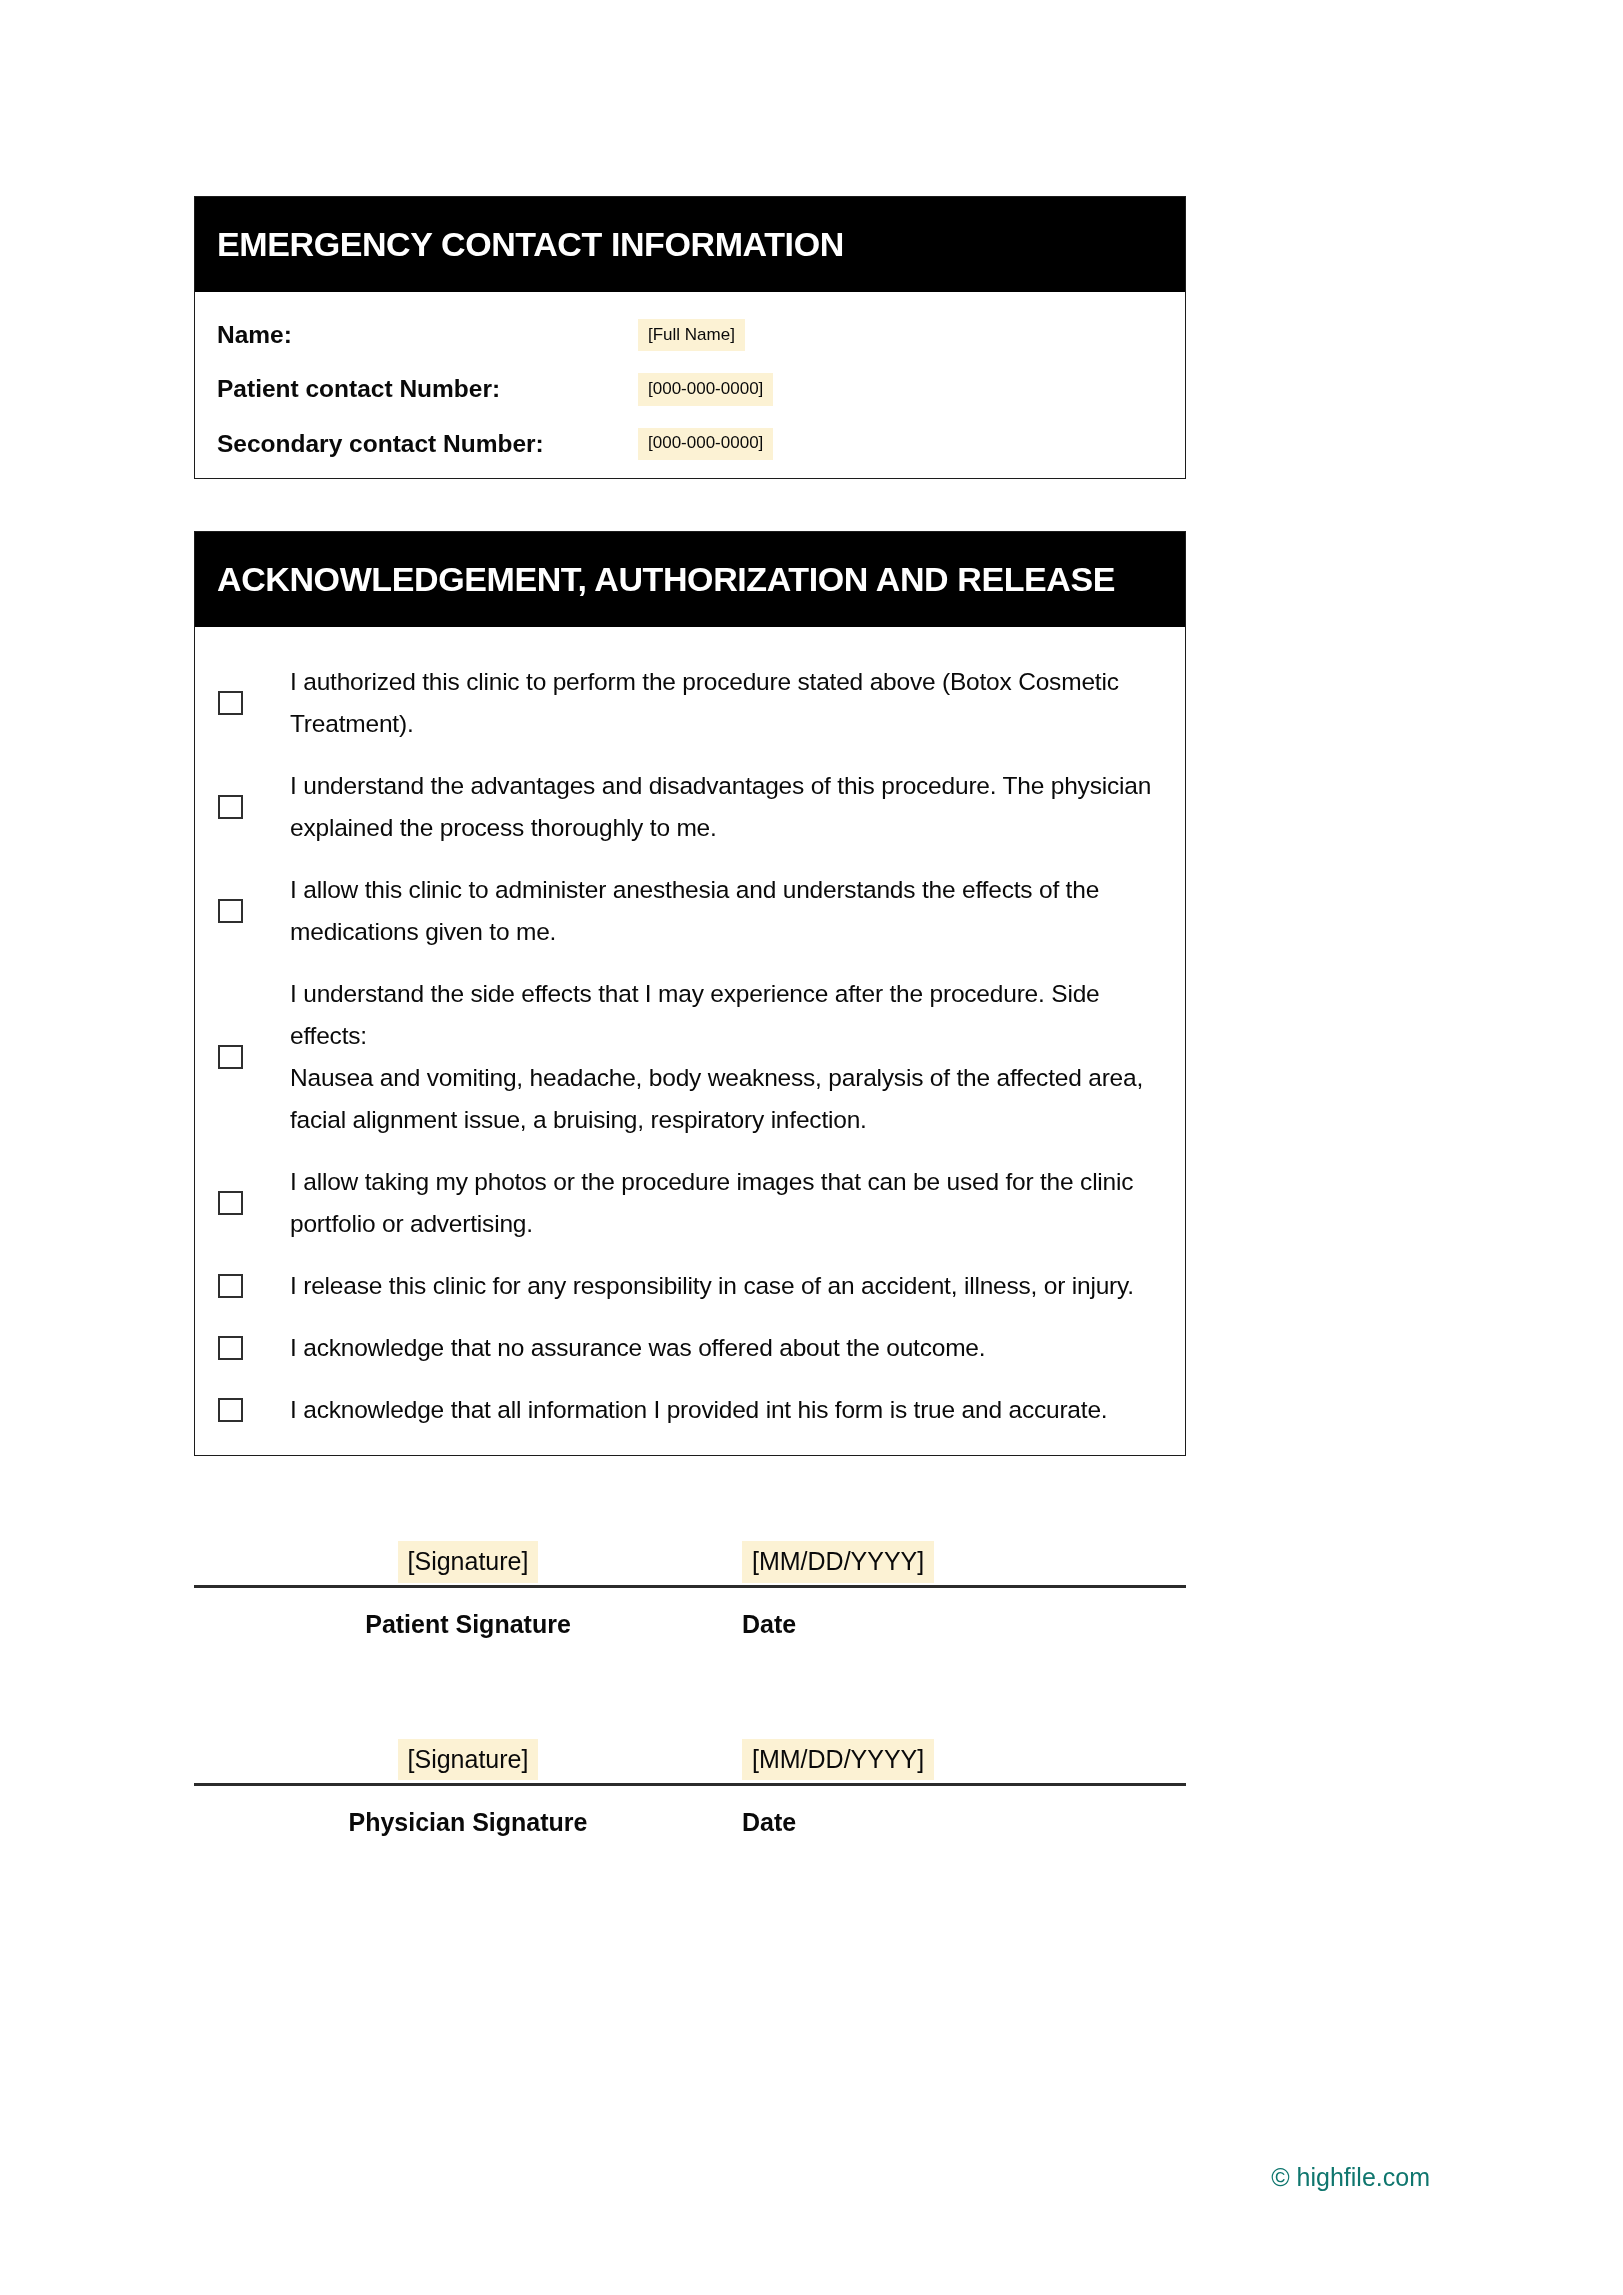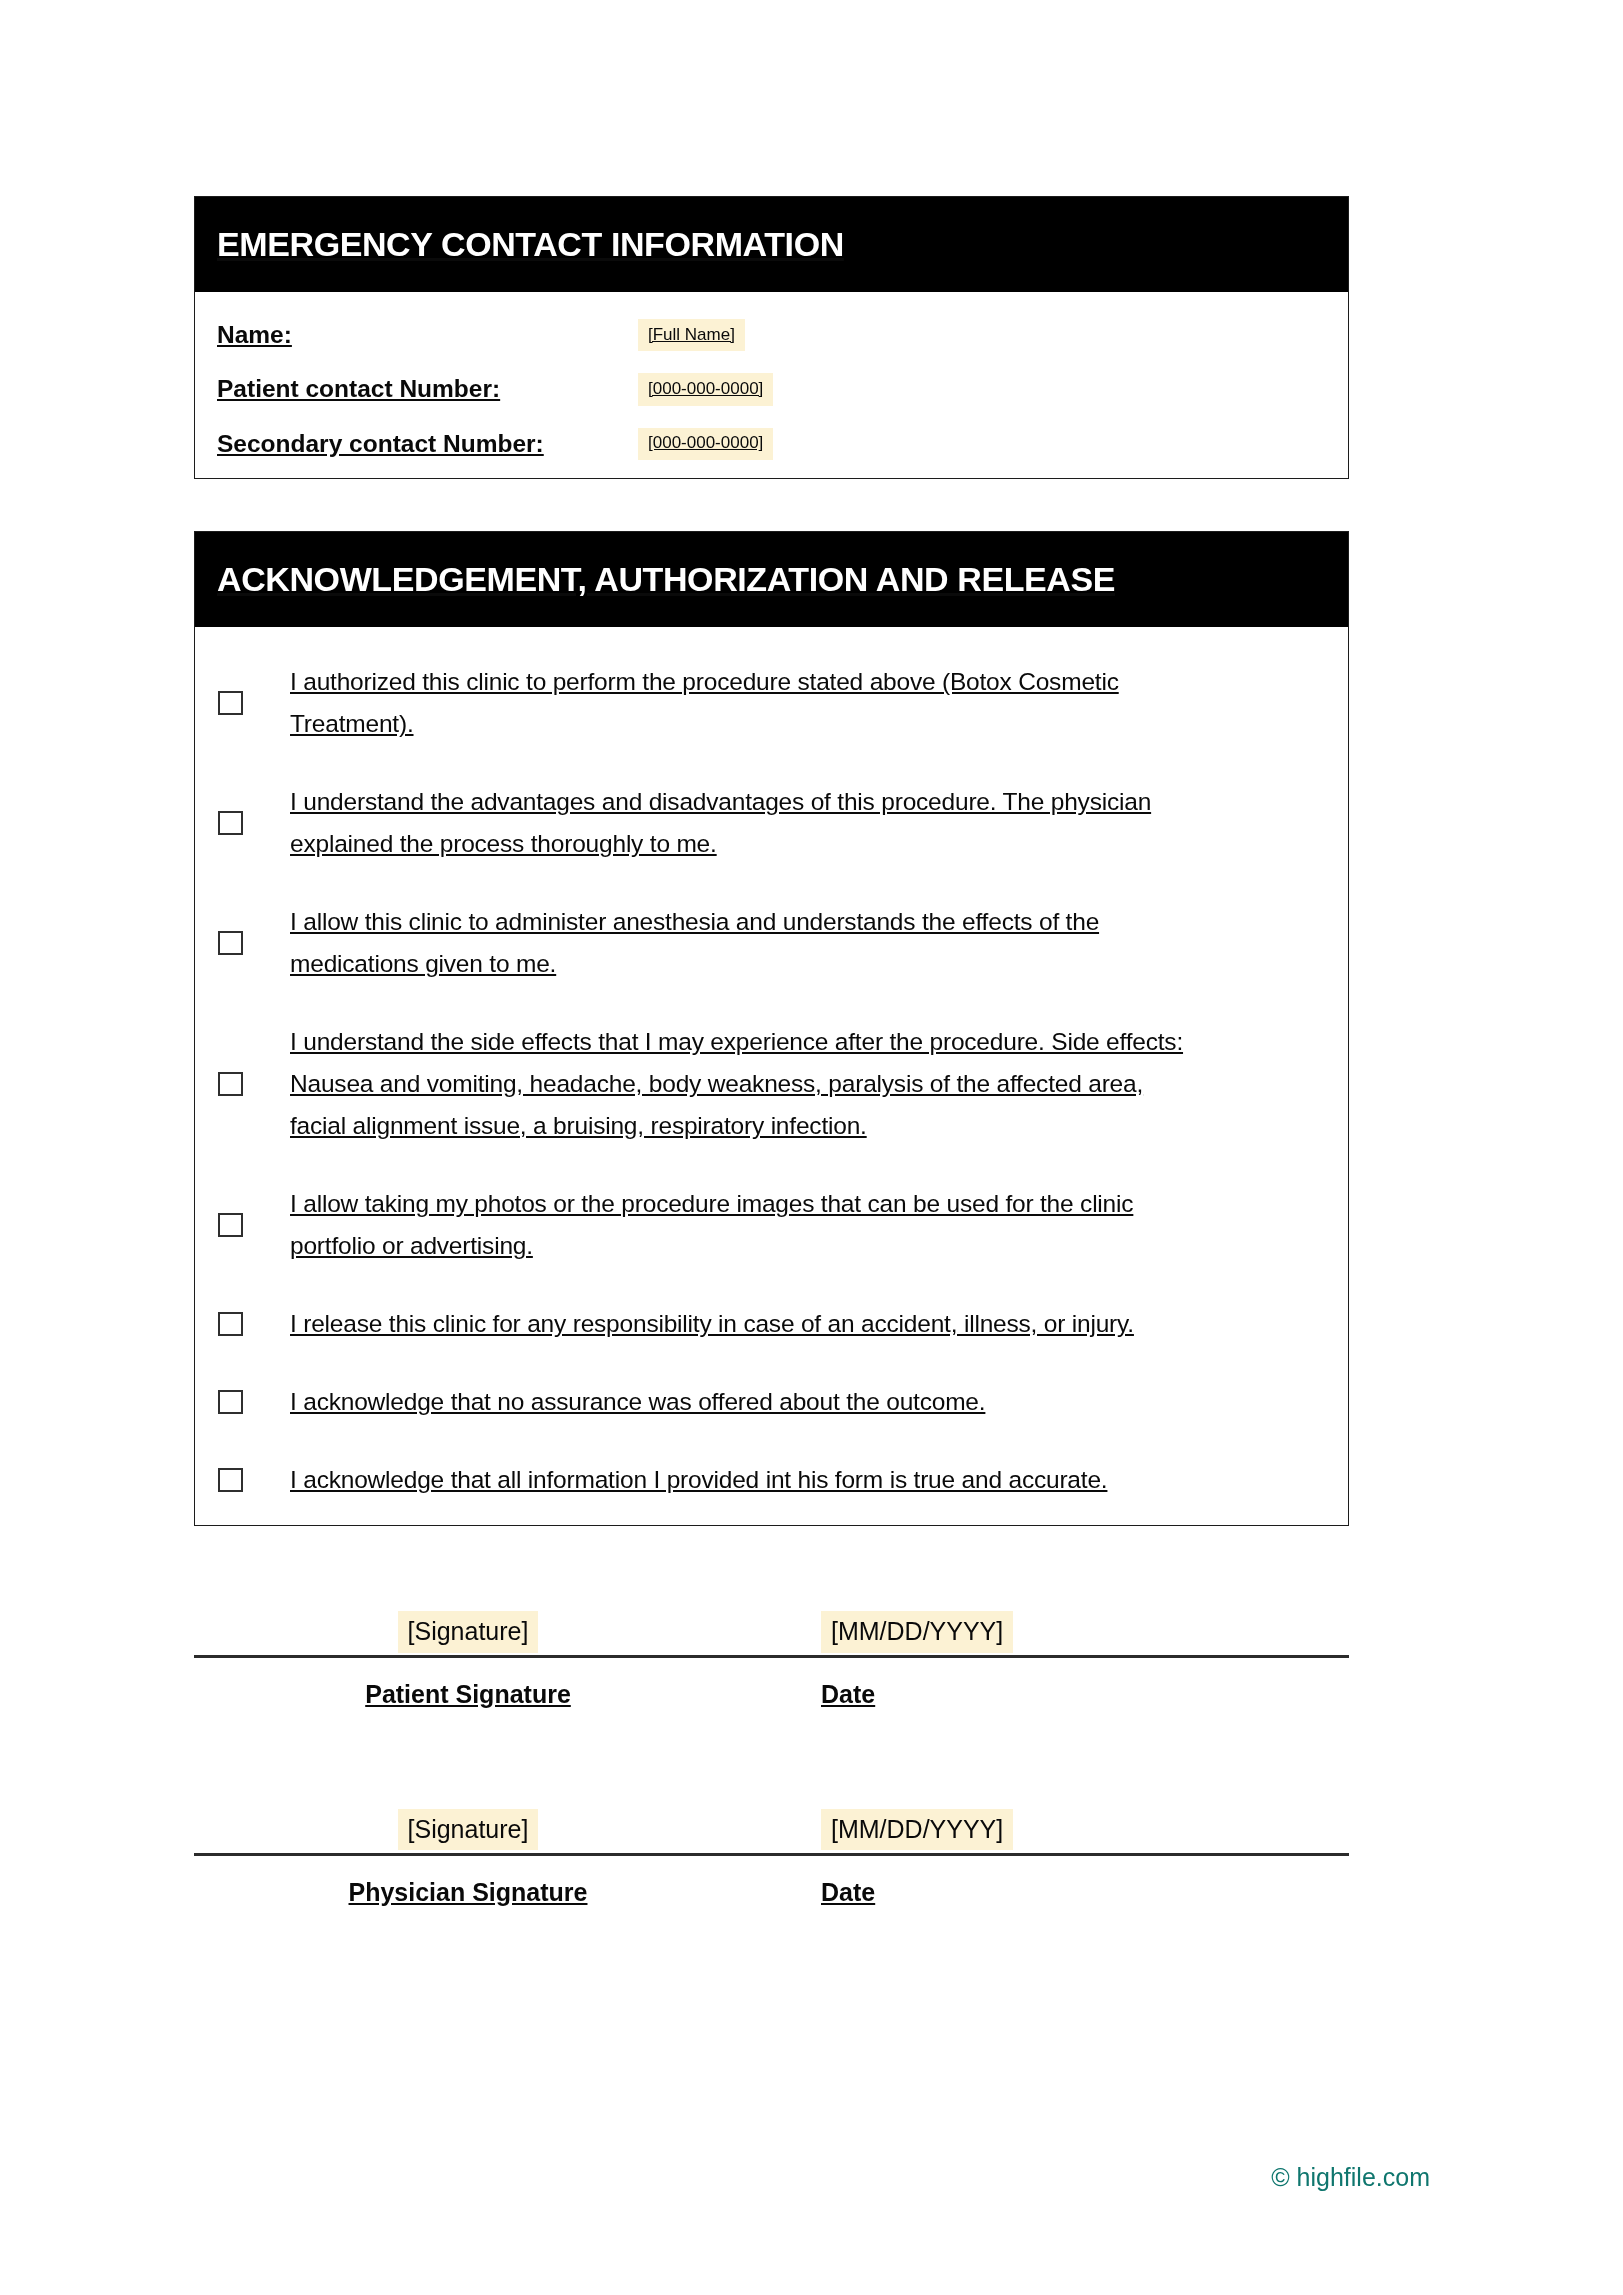--- a/index.html
+++ b/index.html
@@ -6,22 +6,21 @@
   html, body { background: #ffffff; }
   body {
     width: 1623px; height: 2295px;
     position: relative;
     font-family: "Liberation Sans", "DejaVu Sans", sans-serif;
     color: #0a0a0a;
   }
   .content {
     position: absolute;
     left: 194px; top: 196px;
-    width: 1155px;
-    text-decoration: underline;
+    width: 992px;
   }
   
   .section { border: 1.7px solid #1c1c1c; background: #ffffff; }
   .section-header {
     background: #000000;
     color: #ffffff;
     height: 95px;
     display: flex;
     align-items: center;
     padding-left: 22px;
@@ -37,21 +36,21 @@
   .hl {
     background: #FCF2D4;
     font-size: 17px;
     padding: 6.8px 10px;
     display: inline-block;
     line-height: 1.1;
   }
   
   .ack { margin-top: 52px; }
   .ack-body { padding: 17px 24px 24px 0; }
-  .ack-item { display: flex; align-items: center; margin-top: 36px; }
+  .ack-item { display: flex; align-items: center; margin-top: 20px; }
   .ack-item:first-child { margin-top: 17px; }
   .checkbox {
     width: 25px; height: 24px;
     border: 2.5px solid #2f2f2f;
     background: #ffffff;
     flex: none;
     margin-left: 23px;
     margin-right: 47px;
   }
   .ack-text {

